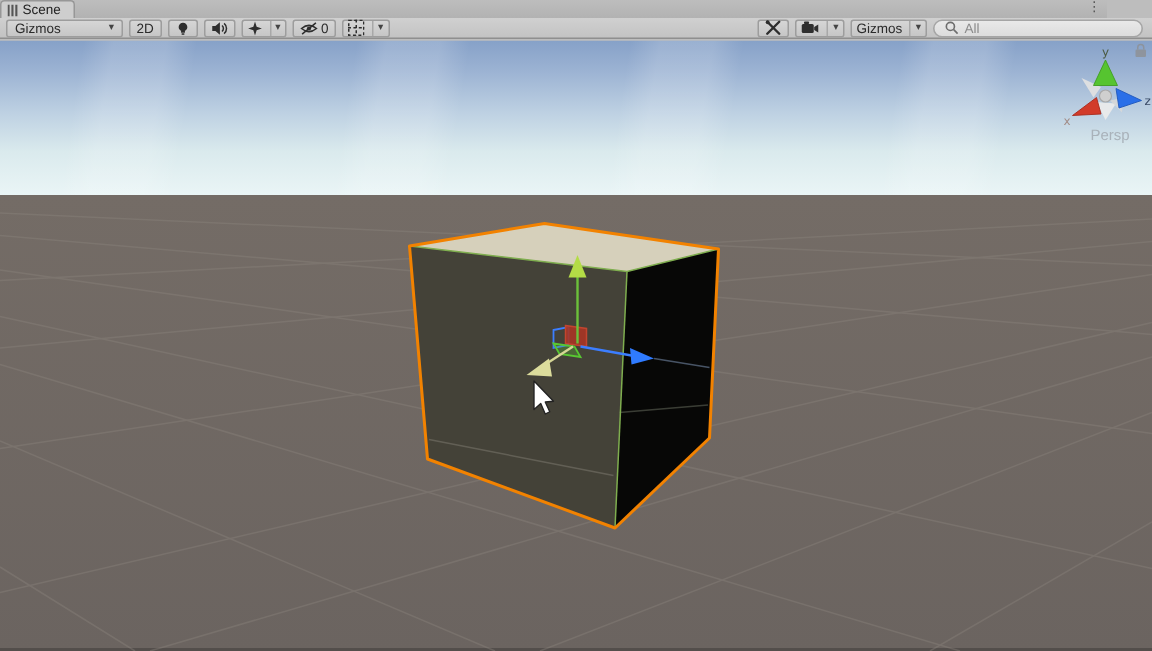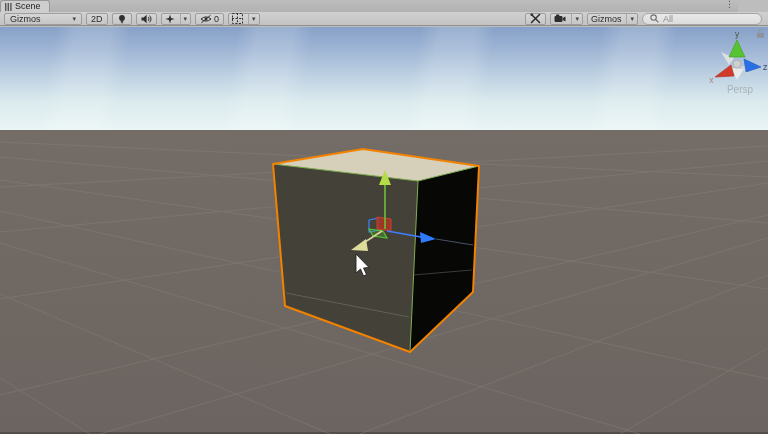--- a/index.html
+++ b/index.html
@@ -22,21 +22,21 @@
              display:flex; align-items:center; padding:0 4px; gap:4px; }
   .tbtn { display:flex; align-items:center; height:12px;
           background:linear-gradient(#d6d6d6,#c6c6c6); border:1px solid #9d9d9d;
           border-radius:2px; font-size:9px; color:#2b2b2b; padding:0 4px; gap:2px; }
   .tbtn .caret { font-size:7px; color:#444; line-height:1; }
   .seg { display:flex; align-items:stretch; }
   .seg .part { display:flex; align-items:center; padding:0 3px; }
   .seg .part + .part { border-left:1px solid #a8a8a8; }
   .shaded { width:78px; justify-content:space-between; padding:0 5px; }
   .spacer { flex:1; }
-  .search { display:flex; align-items:flex-start; gap:4px; width:120px; height:12px;
+  .search { display:flex; align-items:flex-start; gap:4px; width:140px; height:12px;
             background:linear-gradient(#e9e9e9,#dcdcdc); border:1px solid #a5a5a5;
             border-radius:7px; padding:0 7px; margin-right:2px; }
   .search-text { font-size:9px; color:#8b8b8b; }
   .ico { display:block; }
 
   
   .viewport { position:absolute; left:0; top:27px; width:768px; height:407px; overflow:hidden; }
   .sky { position:absolute; left:0; top:0; width:768px; height:103px;
          background:linear-gradient(#86a1c8 0%, #9cb3d3 20%, #bfd2e3 48%, #daeaed 72%, #eaf5f6 100%); }
   .sky::after { content:""; position:absolute; inset:0;

